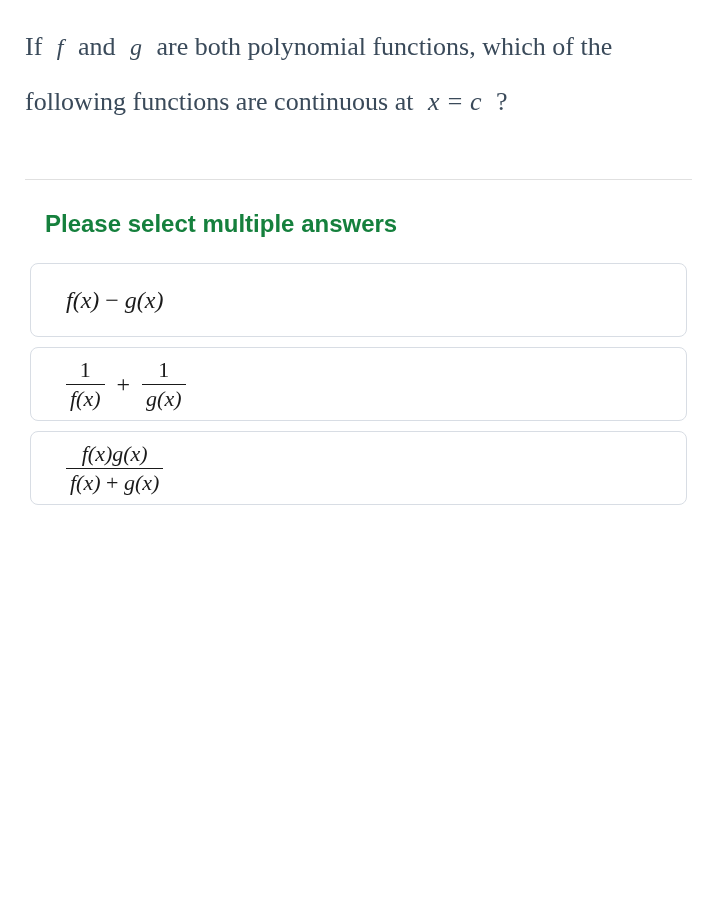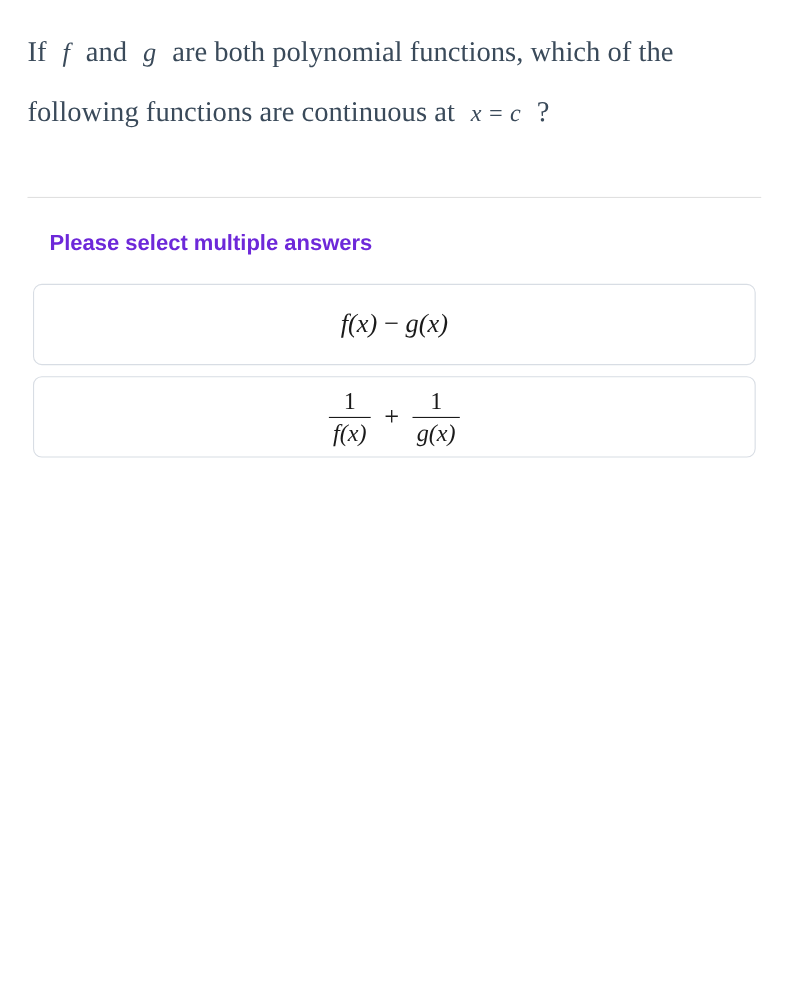--- a/index.html
+++ b/index.html
@@ -23,52 +23,51 @@
     }
     .math-inline {
       font-family: 'Times New Roman', serif;
       font-style: italic;
       font-size: 24px;
       padding: 0 8px;
     }
     .math-eq {
       font-family: 'Times New Roman', serif;
       font-style: italic;
-      font-size: 22px;
+      font-size: 26px;
       padding: 0 8px;
     }
     .divider {
       border: none;
       border-top: 1px solid #e0e0e0;
       margin-bottom: 30px;
     }
     .instruction {
       font-family: -apple-system, BlinkMacSystemFont, 'Segoe UI', Arial, sans-serif;
-      font-size: 20px;
+      font-size: 24px;
       font-weight: 600;
-      color: #6d28d9;
+      color: #15803d;
       margin-left: 20px;
       margin-bottom: 25px;
     }
     .options {
       display: flex;
       flex-direction: column;
       gap: 10px;
       padding: 0 5px;
     }
     .option {
       border: 1.5px solid #d8dde4;
       border-radius: 8px;
       padding: 4px 35px;
       cursor: pointer;
       background: #ffffff;
       min-height: 74px;
       display: flex;
       align-items: center;
-      justify-content: center;
     }
     .math-expr {
       font-family: 'Times New Roman', serif;
       font-size: 24px;
       font-style: italic;
       color: #1a1a1a;
     }
     .frac {
       display: inline-flex;
       flex-direction: column;
@@ -130,15 +129,23 @@
         <span class="den">f(x)</span>
       </span>
       <span class="plus">+</span>
       <span class="frac">
         <span class="num normal">1</span>
         <span class="den">g(x)</span>
       </span>
     </span>
   </div>
 
+  <div class="option">
+    <span class="math-expr">
+      <span class="frac">
+        <span class="num"><span>f(x)</span><span>g(x)</span></span>
+        <span class="den"><span>f(x)</span><span class="normal"> + </span><span>g(x)</span></span>
+      </span>
+    </span>
+  </div>
 
 
 </div>
 
 </body></html>

